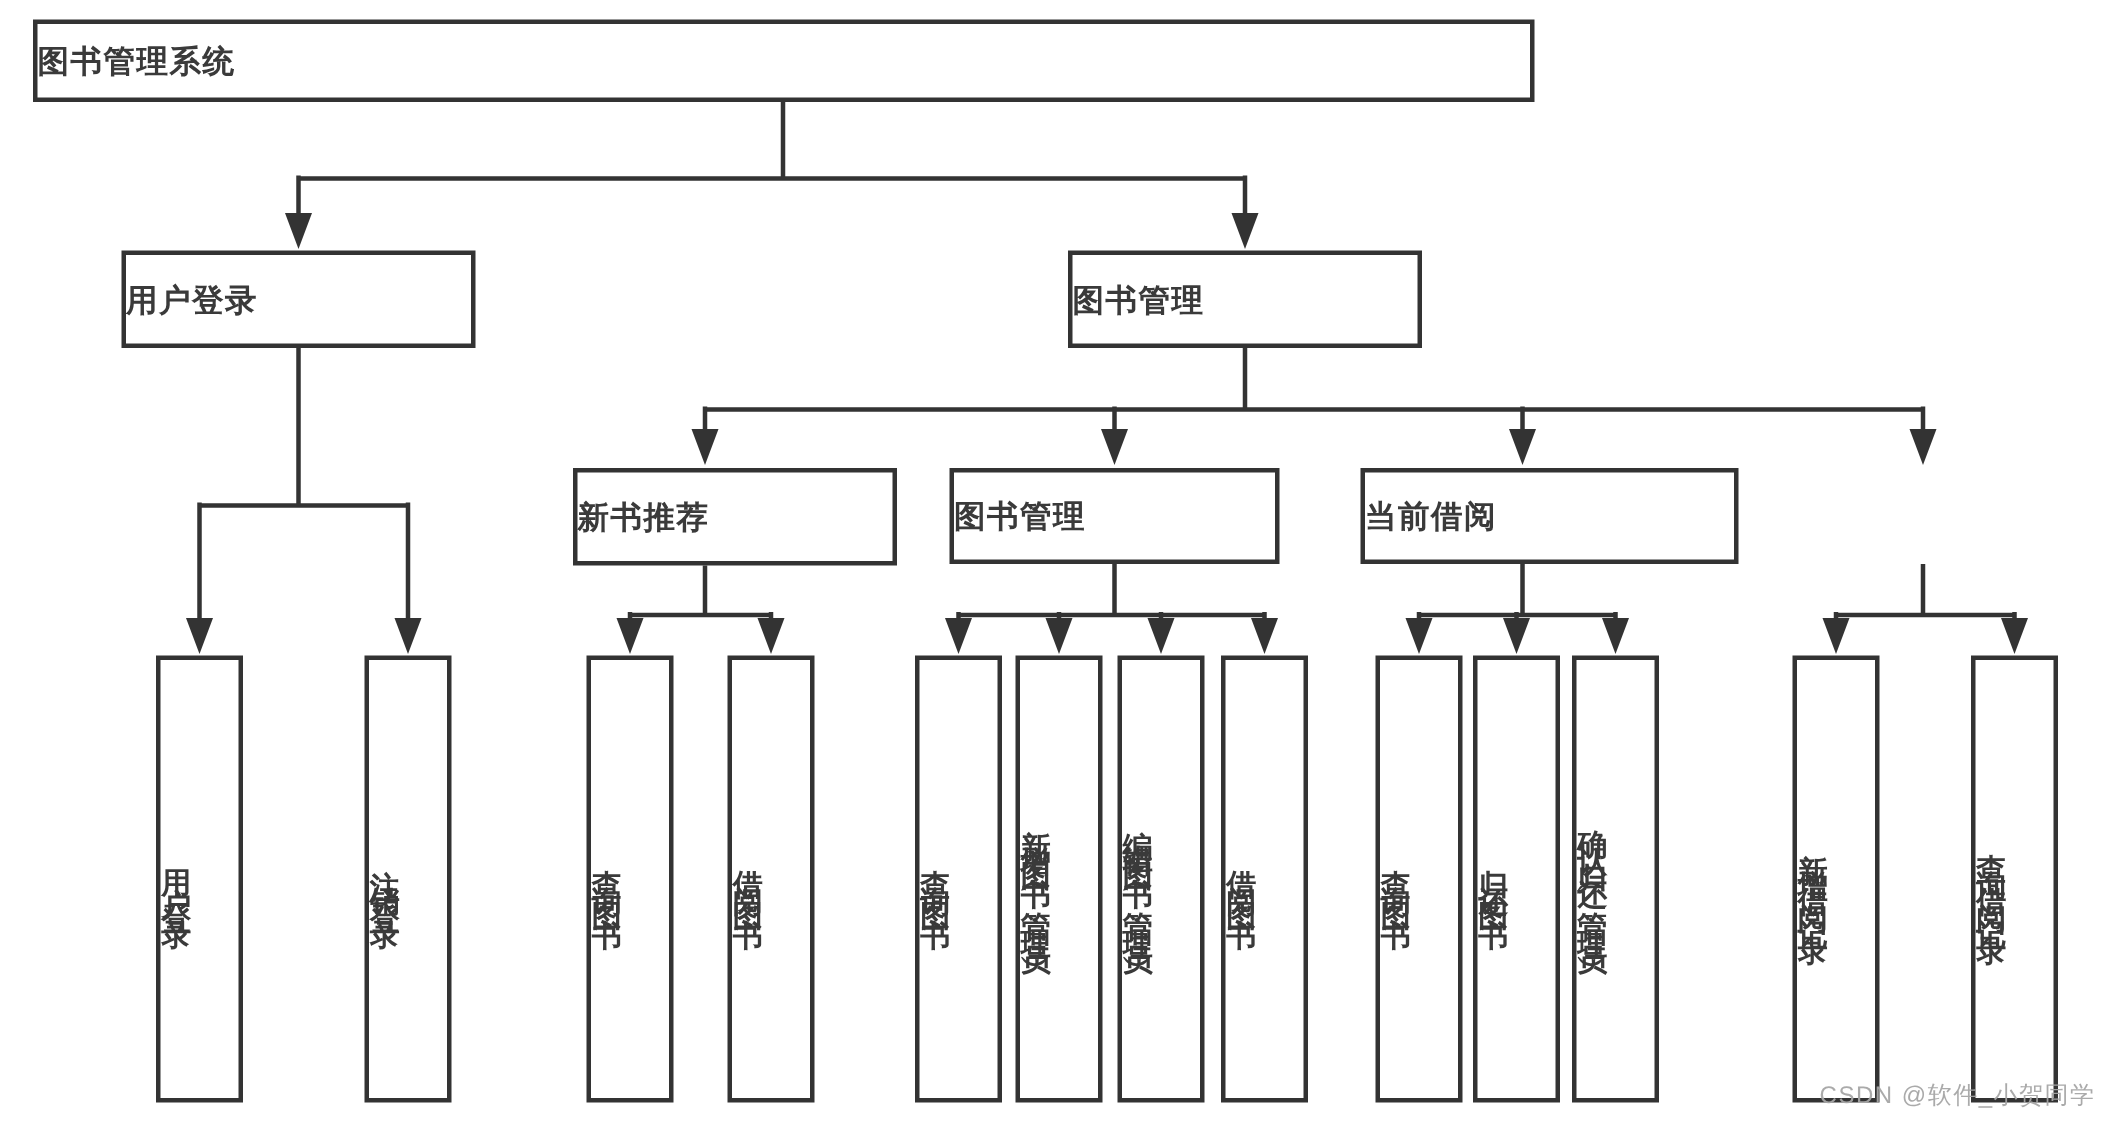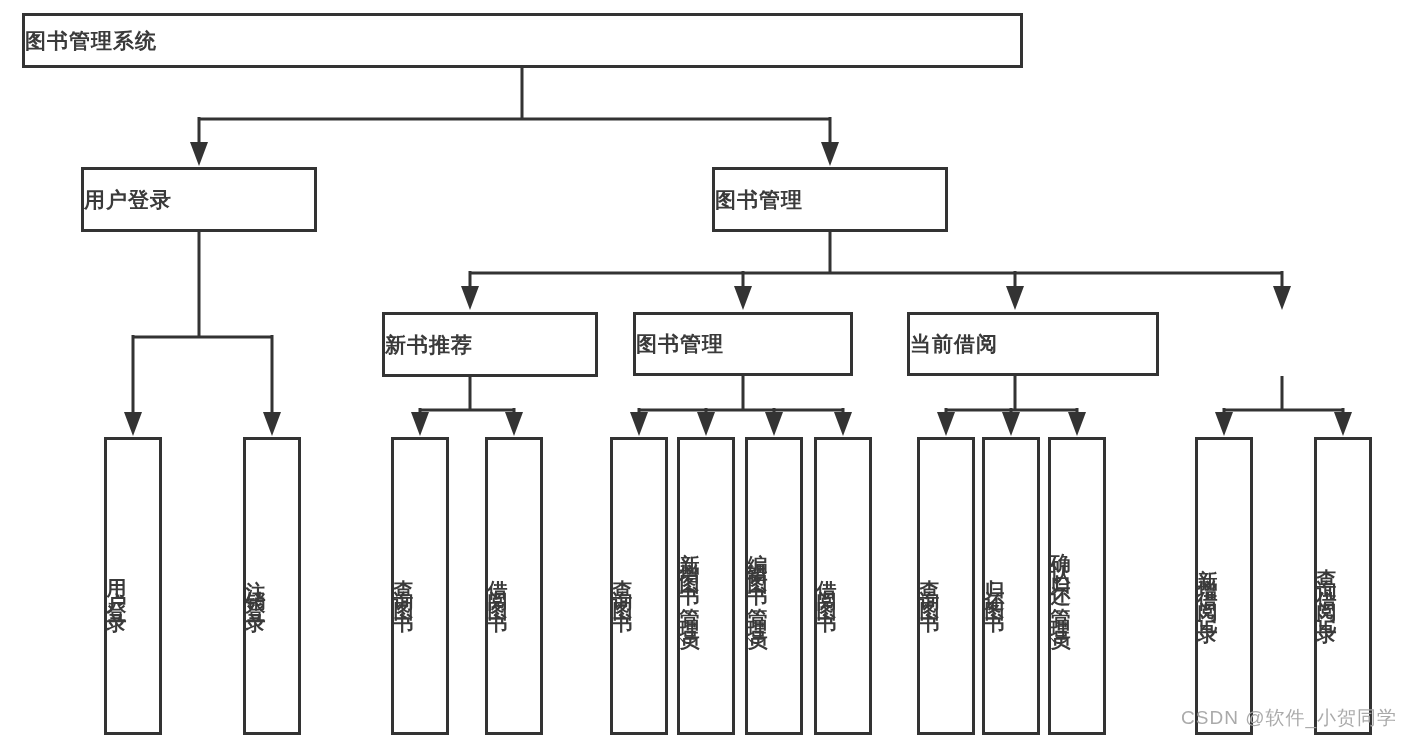--- a/index.html
+++ b/index.html
@@ -47,23 +47,23 @@
     writing-mode: vertical-rl;
     text-orientation: mixed;
     font-size: 20px;
     letter-spacing: 11px;
     line-height: 1;
     white-space: nowrap;
   }
   #watermark {
     position: absolute;
     right: 8px;
-    bottom: 16px;
+    bottom: 6px;
     z-index: 3;
-    font-size: 19px;
+    font-size: 16px;
     color: rgba(165,165,165,0.95);
     letter-spacing: 1px;
     white-space: nowrap;
     margin-top: 35px;
   }
 </style>
 </head>
 <body>
 
 <div id="canvas">

